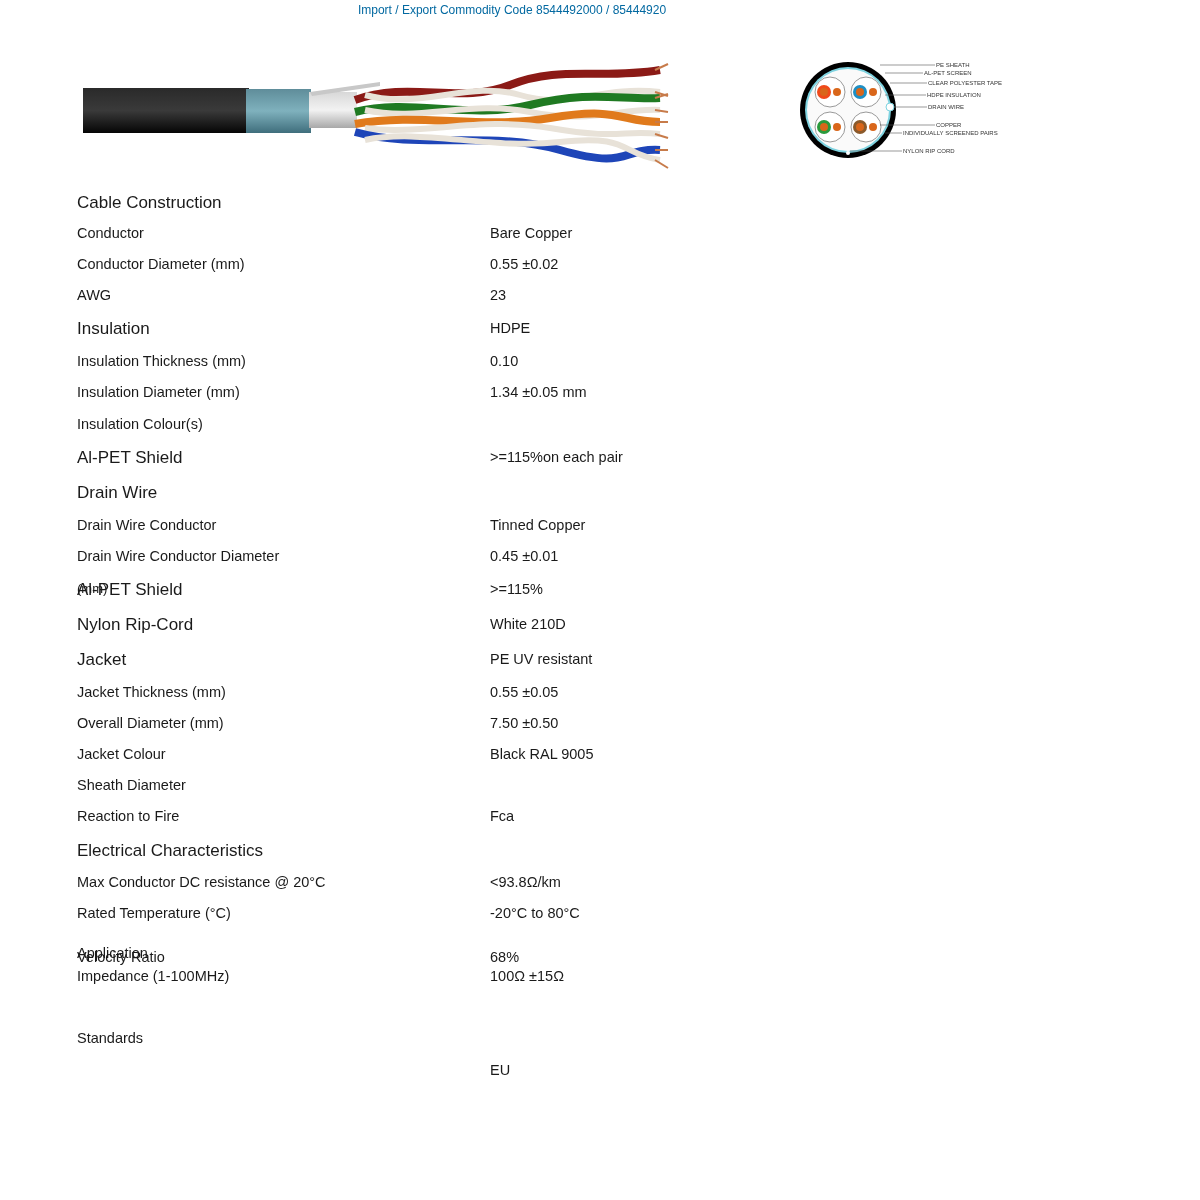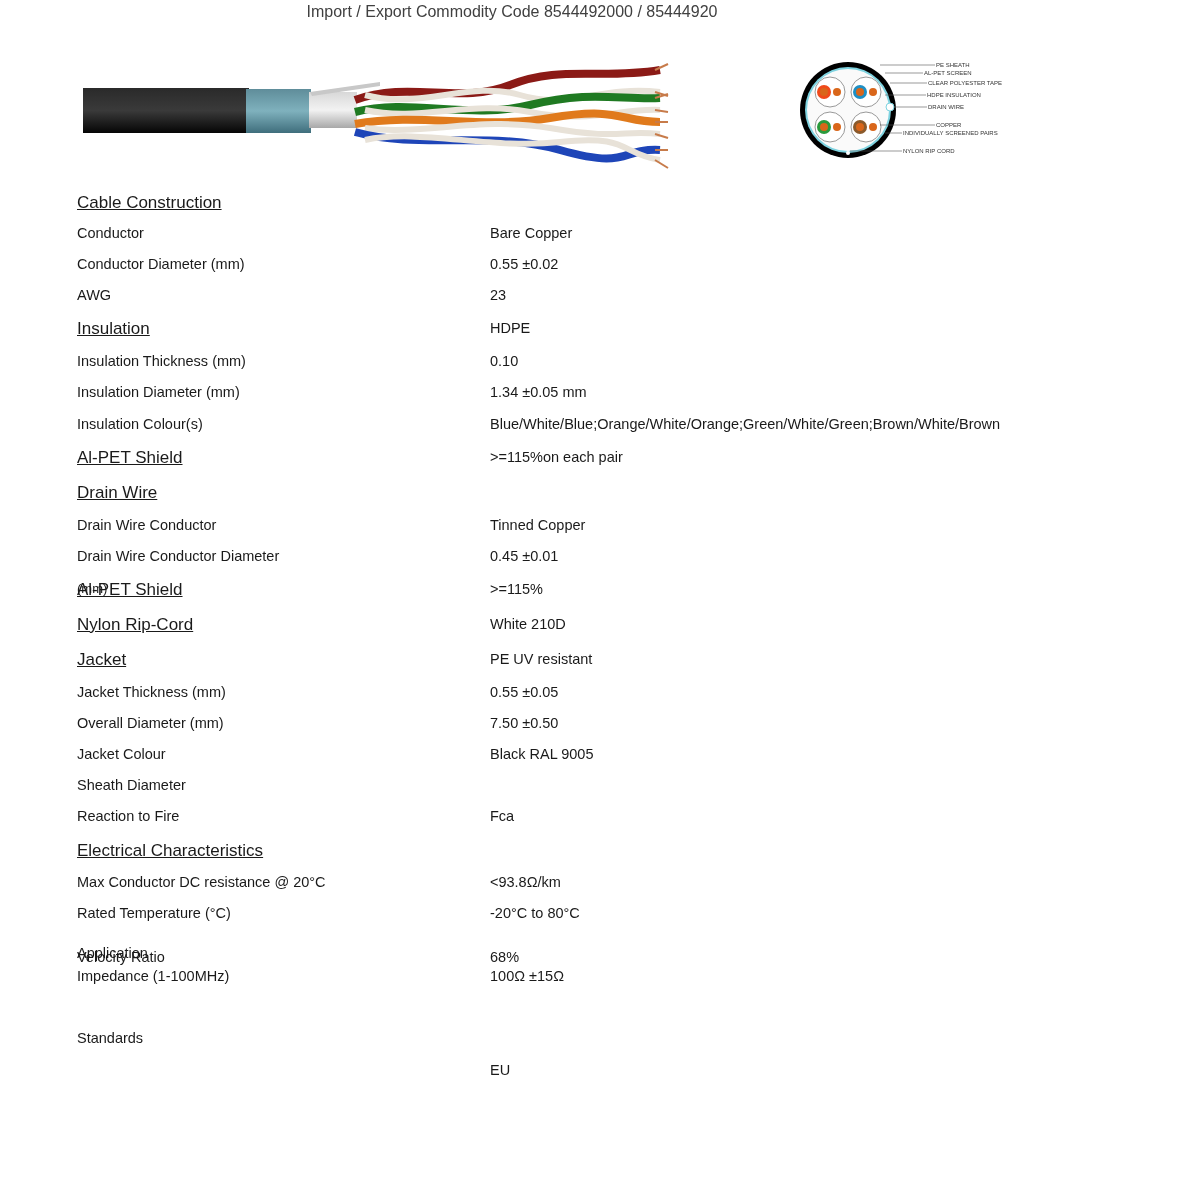--- a/index.html
+++ b/index.html
@@ -2,27 +2,27 @@
 <html><head>
 <meta charset="utf-8">
 <style>
   html, body { margin: 0; padding: 0; background: #ffffff; }
   body {
     width: 1200px; height: 1200px; position: relative; overflow: hidden;
     font-family: "Liberation Sans", sans-serif; color: #1a1a1a;
   }
   .title {
     position: absolute; top: 3px; left: 0; width: 1024px; text-align: center;
-    font-size: 16px; color: #404040;
+    font-size: 12px; color: #0369a1;
   }
   .cable-photo { position: absolute; left: 80px; top: 50px; width: 590px; height: 125px; }
   .cross-section { position: absolute; left: 795px; top: 55px; width: 215px; height: 110px; }
   .row { position: absolute; left: 0; width: 1200px; height: 24px; }
   .lbl { position: absolute; left: 77px; font-size: 14.5px; color: #1a1a1a; white-space: nowrap; }
-  .lbl.heading { font-size: 17px; text-decoration: underline; }
+  .lbl.heading { font-size: 17px; }
   .val { position: absolute; left: 490px; font-size: 14.5px; color: #1a1a1a; white-space: nowrap; text-align: right; }
   .wrap-tail { position: absolute; left: 77px; font-size: 13px; color: #1a1a1a; }
 </style>
 </head>
 <body>
 
 <div class="title">Import / Export Commodity Code 8544492000 / 85444920</div>
 
 <svg class="cable-photo" viewBox="0 0 590 125">
   <defs>
@@ -140,21 +140,20 @@
   <div class="row" style="top:353px">
     <span class="lbl">Insulation Thickness (mm)</span>
     <span class="val">0.10</span>
   </div>
   <div class="row" style="top:384px">
     <span class="lbl">Insulation Diameter (mm)</span>
     <span class="val">1.34 ±0.05 mm</span>
   </div>
   <div class="row" style="top:416px">
     <span class="lbl">Insulation Colour(s)</span>
-    <span class="val">Blue/White/Blue;Orange/White/Orange;Green/White/Green;Brown/White/Brown</span>
   </div>
   <div class="row" style="top:448px">
     <span class="lbl heading">Al-PET Shield</span>
     <span class="val" style="top:1px">&gt;=115%on each pair</span>
   </div>
   <div class="row" style="top:483px">
     <span class="lbl heading">Drain Wire</span>
     <span class="val"></span>
   </div>
   <div class="row" style="top:517px">

